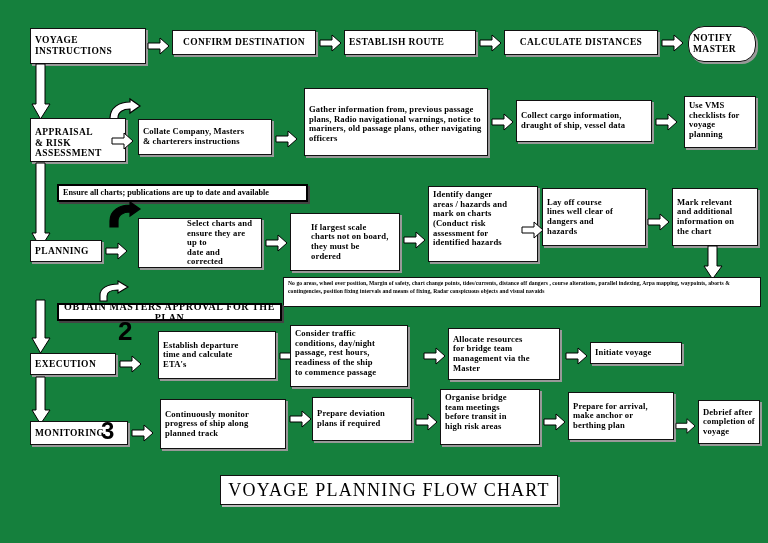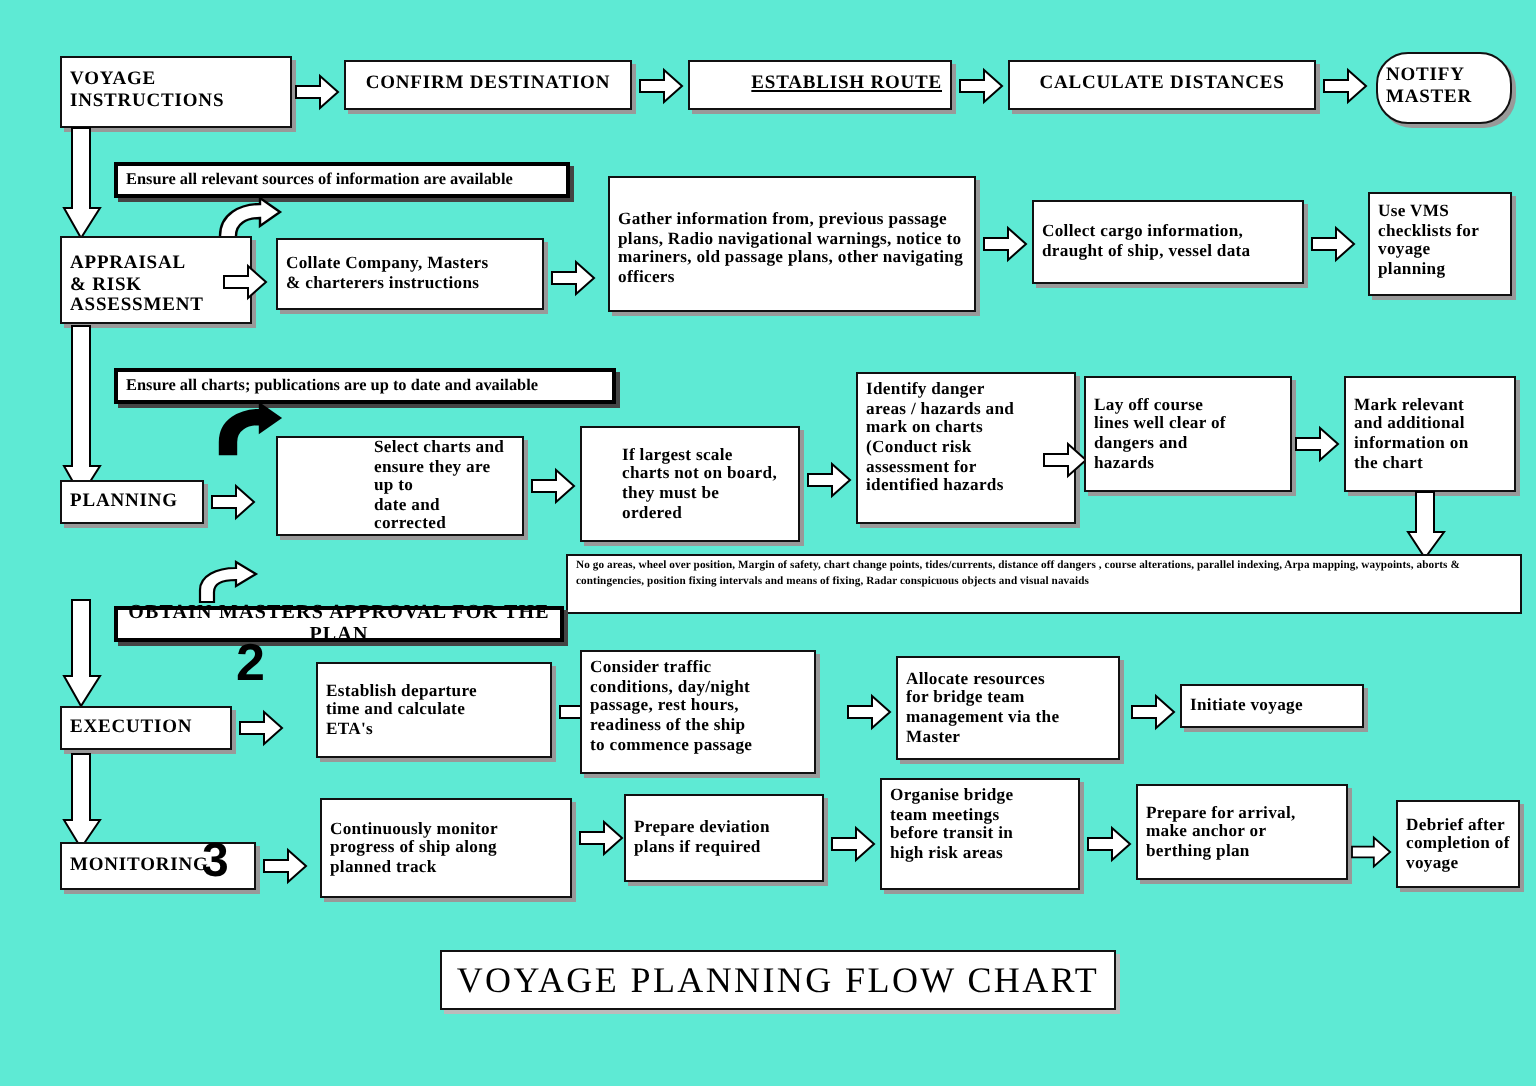--- a/index.html
+++ b/index.html
@@ -8,21 +8,21 @@
     background: #ffffff;
   }
   body {
     font-family: "Liberation Serif", serif;
     color: #000000;
   }
   #canvas {
     position: relative;
     width: 768px;
     height: 543px;
-    background: #5eead4;
+    background: #15803d;
     overflow: hidden;
   }
   .box {
     position: absolute;
     box-sizing: border-box;
     border: 1px solid #111;
     background: #ffffff;
     display: flex;
     align-items: center;
     padding: 2px 4px;
@@ -106,21 +106,21 @@
 
   <div class="box caps shadow" style="left:172px; top:30px; width:144px; height:25px; justify-content:center;">
     <span class="t" style="text-align:center;">CONFIRM DESTINATION</span>
   </div>
 
   <svg class="arrow" style="left:320px; top:35px;" width="22" height="16" viewBox="0 0 22 16">
     <polygon points="0,5 12,5 12,0 21,8 12,16 12,11 0,11" fill="#fff" stroke="#000" stroke-width="1"></polygon>
   </svg>
 
   <div class="box caps shadow" style="left:344px; top:30px; width:132px; height:25px; justify-content:center;">
-    <span class="t" style="text-align:right;text-decoration:underline;">ESTABLISH ROUTE</span>
+    <span class="t" style="text-align:left;">ESTABLISH ROUTE</span>
   </div>
 
   <svg class="arrow" style="left:480px; top:35px;" width="22" height="16" viewBox="0 0 22 16">
     <polygon points="0,5 12,5 12,0 21,8 12,16 12,11 0,11" fill="#fff" stroke="#000" stroke-width="1"></polygon>
   </svg>
 
   <div class="box caps shadow" style="left:504px; top:30px; width:154px; height:25px; justify-content:center;">
     <span class="t" style="text-align:center;">CALCULATE DISTANCES</span>
   </div>
 
@@ -129,23 +129,20 @@
   </svg>
 
   <div class="box caps shadow" style="left:688px; top:26px; width:68px; height:36px;border-radius:16px;">
     <span class="t">NOTIFY<br>MASTER</span>
   </div>
 
   <svg class="arrow" style="left:32px; top:64px;" width="20" height="56" viewBox="0 0 20 56">
     <polygon points="4,0 13,0 13,40 18,40 8.5,55 0,40 4,40" fill="#fff" stroke="#000" stroke-width="1"></polygon>
   </svg>
 
-  <div class="box thin-note" style="left:57px; top:81px; width:228px; height:18px;">
-    <span class="t">Ensure all relevant sources of information are available</span>
-  </div>
 
   <svg class="arrow" style="left:104px; top:98px;" width="42" height="28" viewBox="0 0 42 28">
     <path d="M6,26 L6,20 C6,9 16,4 26,4 L26,1 L36,8 L26,15 L26,11 C19,11 14,14 14,20 L14,26 Z" fill="#fff" stroke="#000" stroke-width="1.2"></path>
   </svg>
 
   <div class="box caps shadow" style="left:30px; top:118px; width:96px; height:44px;align-items:flex-end;">
     <span class="t">APPRAISAL<br>&amp; RISK<br>ASSESSMENT</span>
   </div>
 
   <svg class="arrow" style="left:112px; top:133px;" width="22" height="16" viewBox="0 0 22 16">

